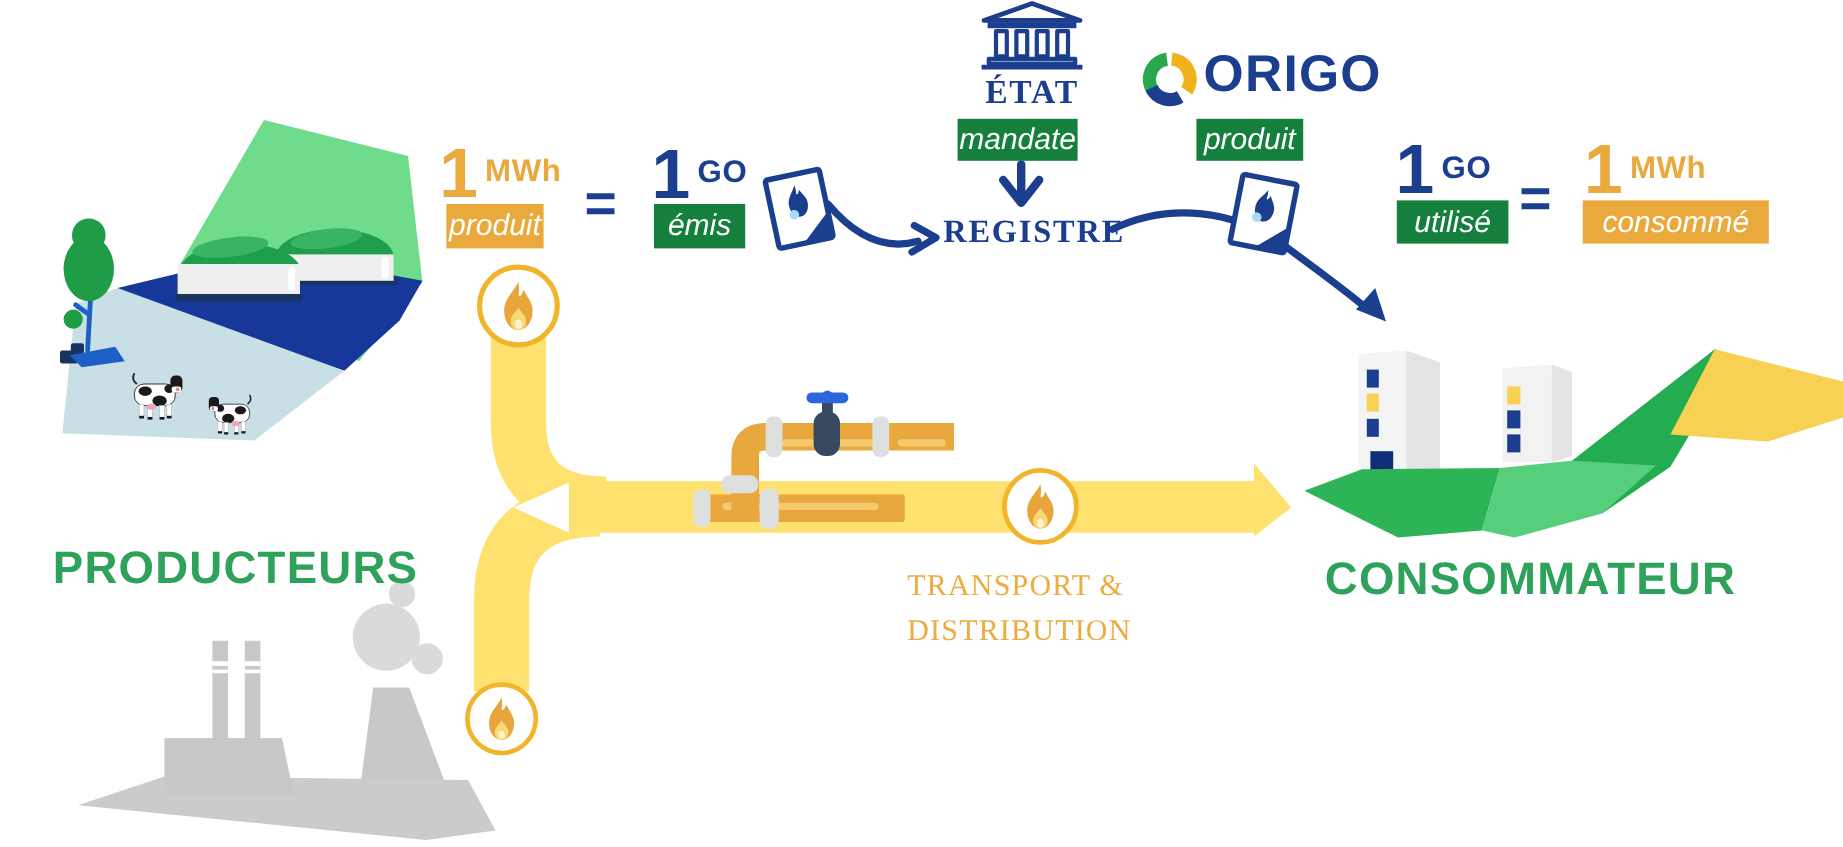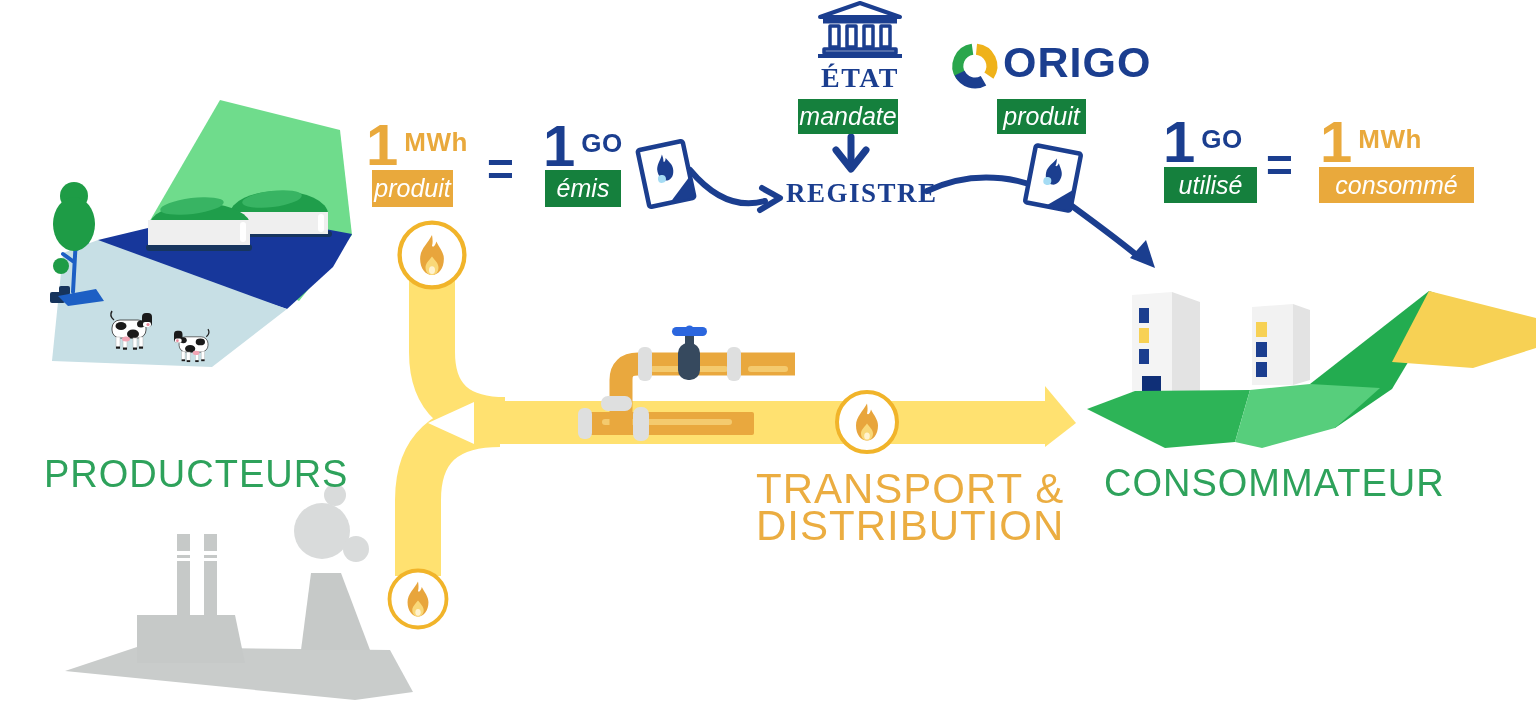--- a/index.html
+++ b/index.html
@@ -10,22 +10,22 @@
   .gold{color:#E9A93C;}
   .green{color:#2EA25B;}
   .eq-group{display:flex;align-items:flex-end;}
   .eqnum{font-size:58px;font-weight:700;line-height:0.82;}
   .equnit{font-size:26px;font-weight:700;margin:0 0 11px 6px;letter-spacing:0.5px;}
   .eqeq{font-size:46px;font-weight:800;line-height:1;}
   .tagbox{display:flex;align-items:center;justify-content:center;color:#fff;
           font-style:italic;font-size:25px;font-weight:500;}
   .tag-gold{background:#E9A93C;}
   .tag-navy{background:#15803d;}
-  .caps-label{font-size:38px;font-weight:400;letter-spacing:1px;line-height:1;}
-  .transport{color:#EBAD41;font-size:42px;font-weight:400;letter-spacing:1px;line-height:37px;}
+  .caps-label{font-size:38px;font-weight:700;letter-spacing:1px;line-height:1;}
+  .transport{color:#EBAD41;font-size:25px;font-weight:400;letter-spacing:1px;line-height:37px;font-family:Liberation Serif, serif;}
   .smallcaps{font-weight:800;letter-spacing:1.5px;font-family:Liberation Serif, serif;}
   svg{display:block;}
 </style>
 </head>
 <body>
 
 <div class="canvas">
 
   <svg class="abs" style="left:0;top:0" width="1536" height="706" viewBox="0 0 1536 706">
     <defs>

